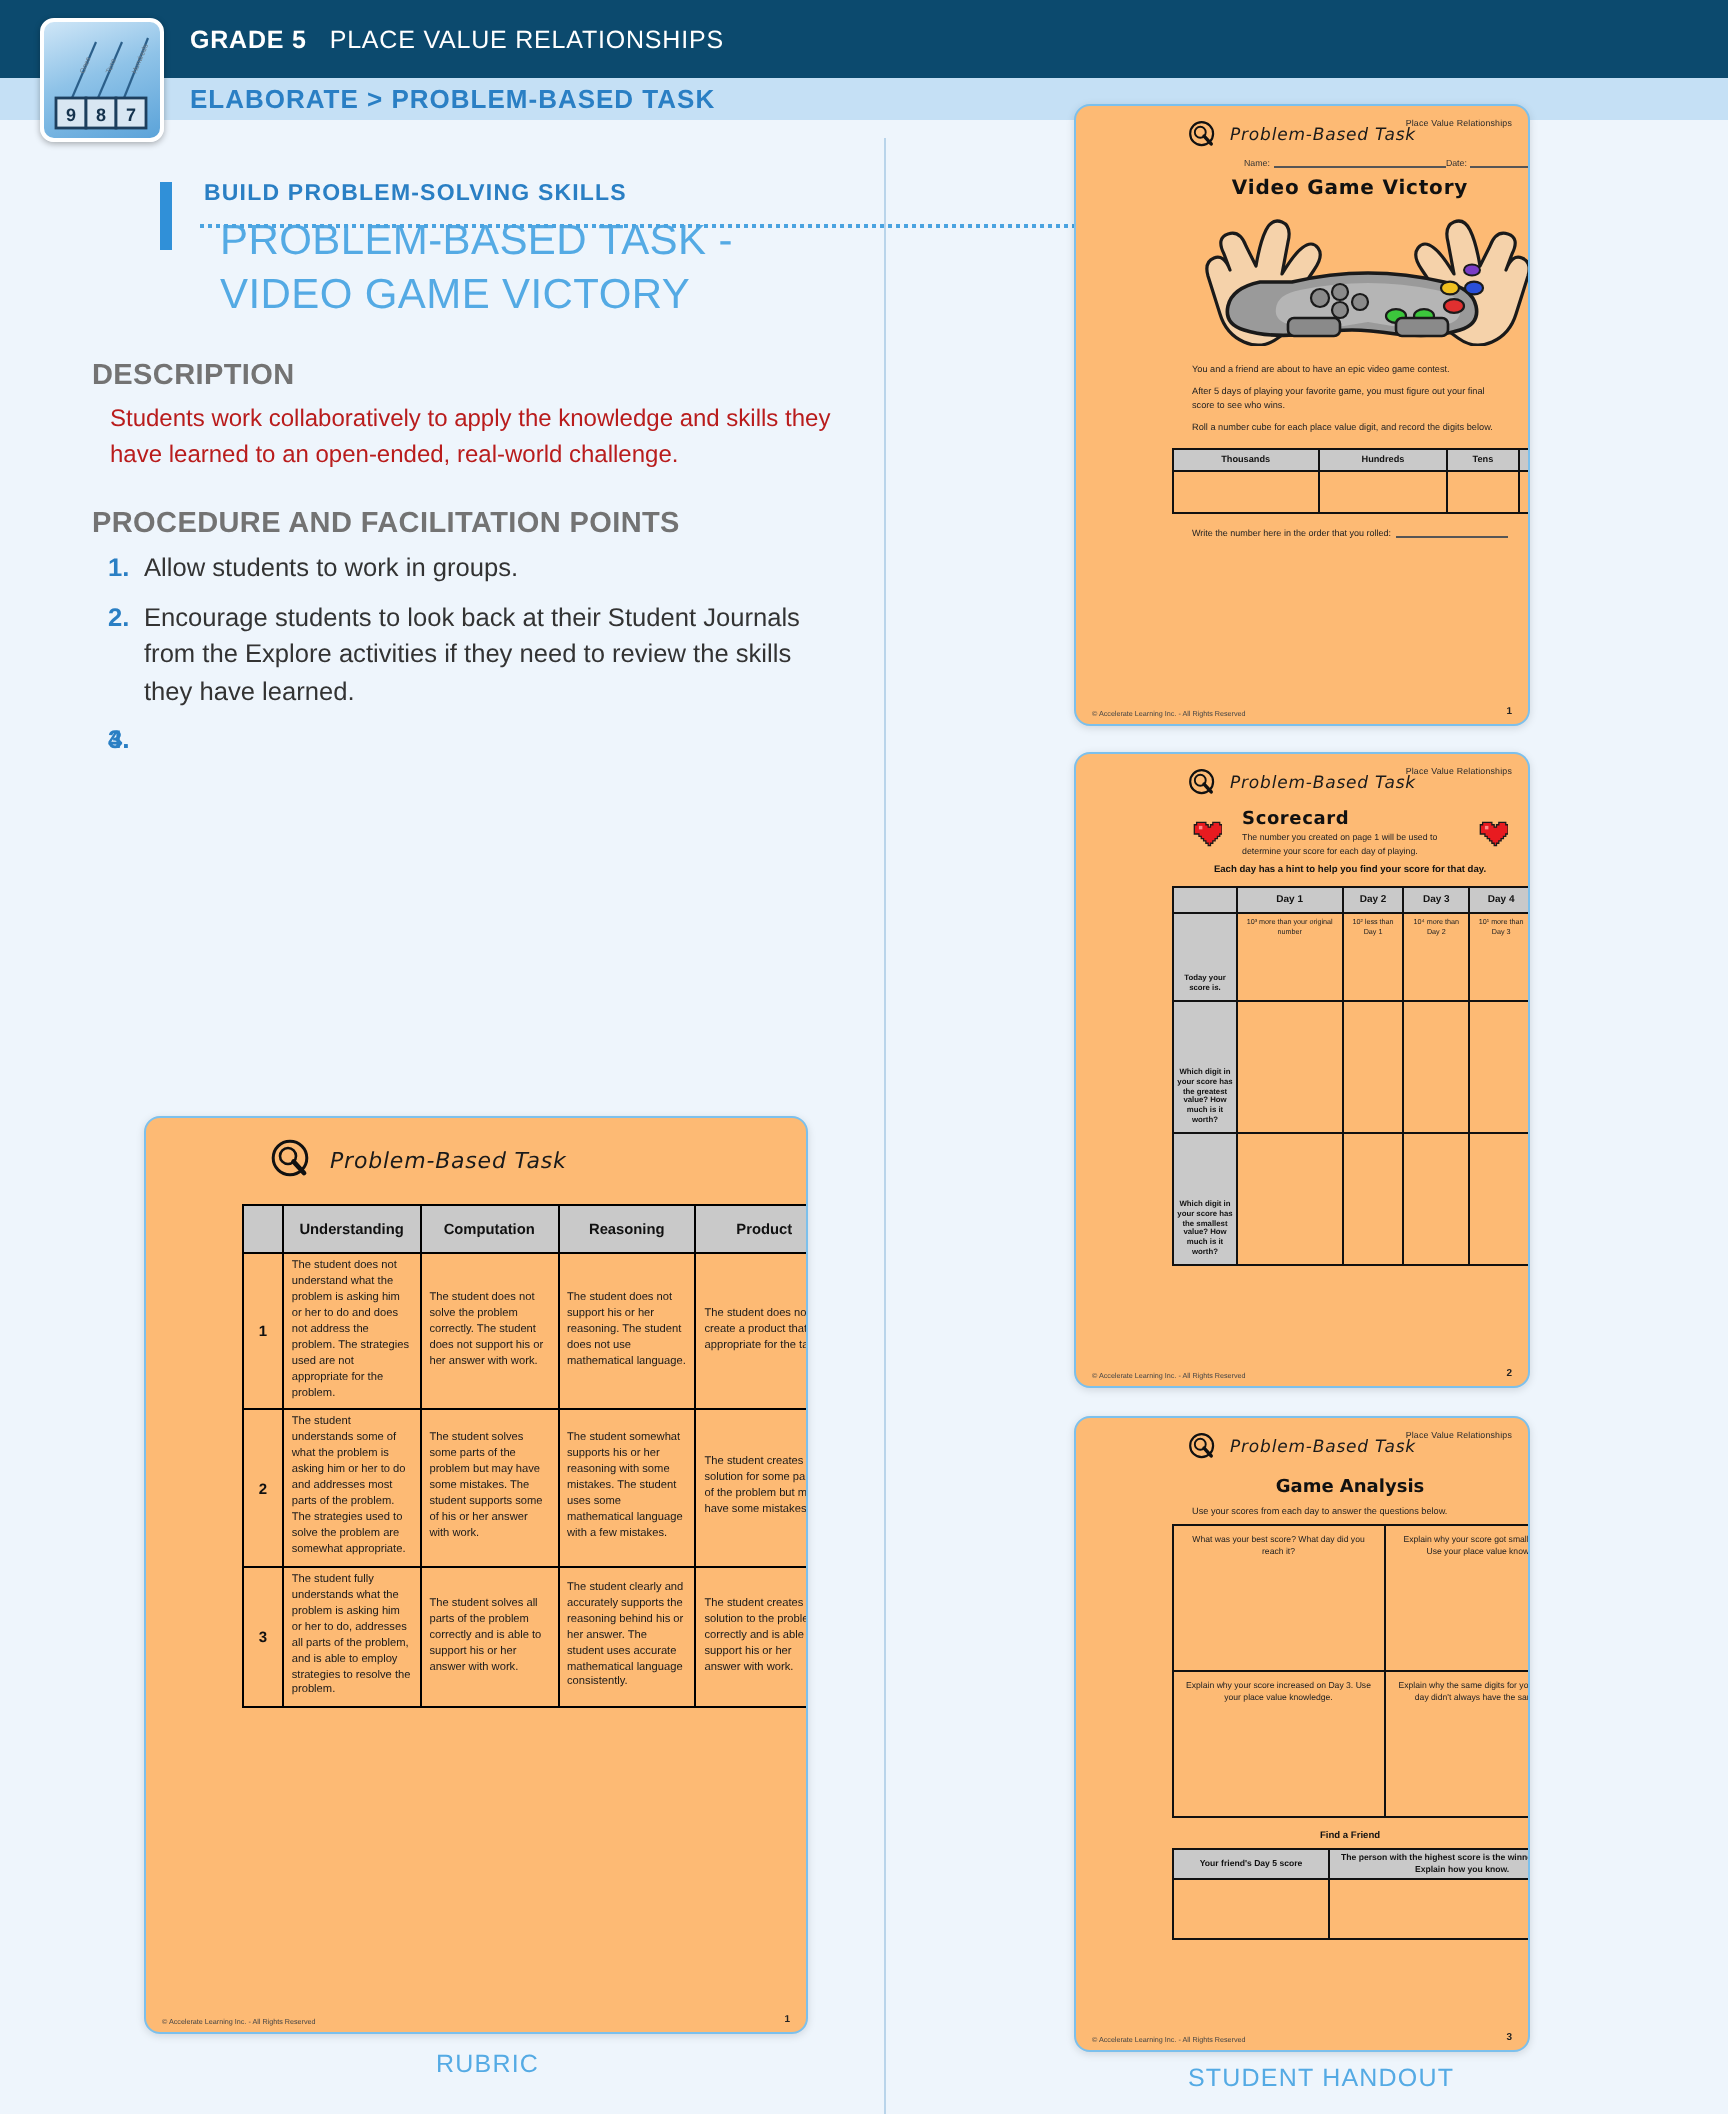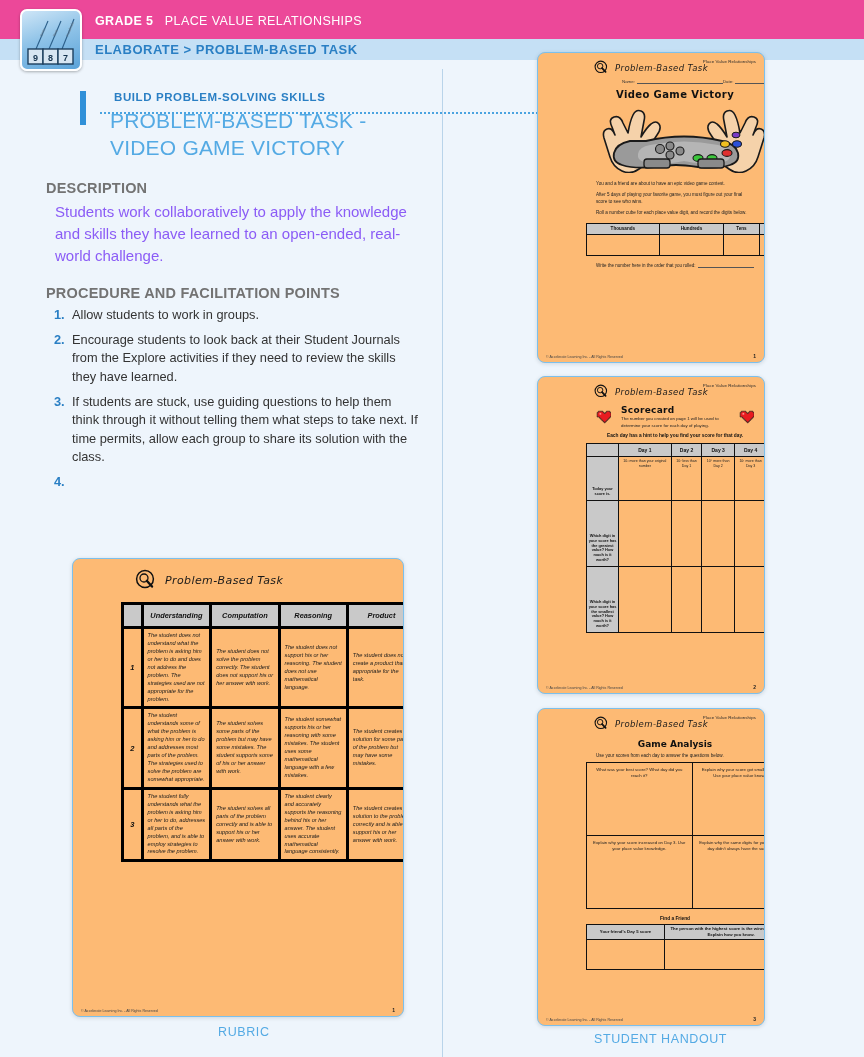--- a/index.html
+++ b/index.html
@@ -6,21 +6,21 @@
   body {
     width: 864px; height: 1057px;
     font-family: "Liberation Sans", sans-serif;
     background: #eef5fc;
     overflow: hidden;
     position: relative;
   }
 
   
   .header-top {
-    height: 39px; background: #ec4899;
+    height: 39px; background: #0c4a6e;
     display: flex; align-items: center; text-align: right;
   }
   .header-sub {
     height: 21px; background: #c5e0f5;
     display: flex; align-items: center;
   }
   .hdr-text { padding-left: 95px; }
   .grade {
     color: #ffffff; font-weight: bold; font-size: 12.5px;
     letter-spacing: .4px;
@@ -54,39 +54,39 @@
   
   .left-col { position: absolute; left: 0; top: 69px; width: 442px; }
 
   .title-block { position: relative; padding: 22px 20px 0 80px; }
   .blue-bar {
     position: absolute; left: 80px; top: 22px;
     width: 6px; height: 34px; background: #3090d8;
   }
   .eyebrow {
     color: #2a7fc4; font-weight: bold; font-size: 11.5px;
-    letter-spacing: .6px; margin-left: 14px; padding-left: 20px;
+    letter-spacing: .6px; margin-left: 2px; padding-left: 20px;
   }
   .dotted-line {
     position: absolute; left: 100px; top: 43px; right: -100px;
     border-top: 2px dotted #4aa3e0; height: 0;
   }
   h1.main-title {
     margin-left: 30px; margin-top: 5px;
     color: #54aae4; font-size: 21px; font-weight: normal;
     line-height: 1.28; letter-spacing: .2px; max-width: 330px;
   }
 
   .section { padding: 0 20px 0 46px; margin-top: 18px; }
   h2.sec-head {
     color: #737373; font-size: 14.5px; font-weight: bold;
     letter-spacing: .2px; margin-bottom: 5px;
   }
   .desc-body {
-    color: #8b5cf6; font-size: 15px; line-height: 1.48;
+    color: #b91c1c; font-size: 12px; line-height: 1.48;
     padding-left: 9px; max-width: 370px;
   }
   ol.proc { list-style: none; margin-top: 2px; }
   ol.proc li {
     position: relative; padding-left: 26px; margin-bottom: 6px;
     color: #333; font-size: 12.8px; line-height: 1.45;
     max-width: 375px;
   }
   ol.proc li .num {
     position: absolute; left: 8px; top: 0;
@@ -219,21 +219,21 @@
   }
   .rub-head { display: flex; align-items: center; padding: 10px 0 0 14px; }
   .rub-label {
     font-family: "DejaVu Sans", sans-serif; font-size: 11px;
     color: #1a1a1a; margin-left: 8px; font-style: italic; letter-spacing: .4px;
   }
   table.rubric {
     border-collapse: collapse; width: 296px; margin: 11px auto 0 auto;
   }
   table.rubric th, table.rubric td {
-    border: 3px solid #000000; vertical-align: middle; font-style: italic;
+    border: 1px solid #000000; vertical-align: middle;
   }
   table.rubric th {
     background: #c9c9c9; font-size: 7.4px; font-weight: bold;
     color: #111; height: 24px; text-align: center;
   }
   table.rubric th.corner { width: 20px; }
   table.rubric td.lvl {
     width: 20px; text-align: center; font-size: 7.5px;
     font-weight: bold; color: #111;
   }
@@ -308,21 +308,20 @@
       <li>
         <span class="num">1.</span>
         <span>Allow students to work in groups.</span>
       </li>
       <li>
         <span class="num">2.</span>
         <span>Encourage students to look back at their Student Journals from the Explore activities if they need to review the skills they have learned.</span>
       </li>
       <li>
         <span class="num">3.</span>
-        <span>If students are stuck, use guiding questions to help them think through it without telling them what steps to take next. If time permits, allow each group to share its solution with the class.</span>
       </li>
       <li>
         <span class="num">4.</span>
       </li>
     </ol>
   </div>
 </div>
 
 <div class="page-card" id="rubric-card">
   <div class="rub-head">

